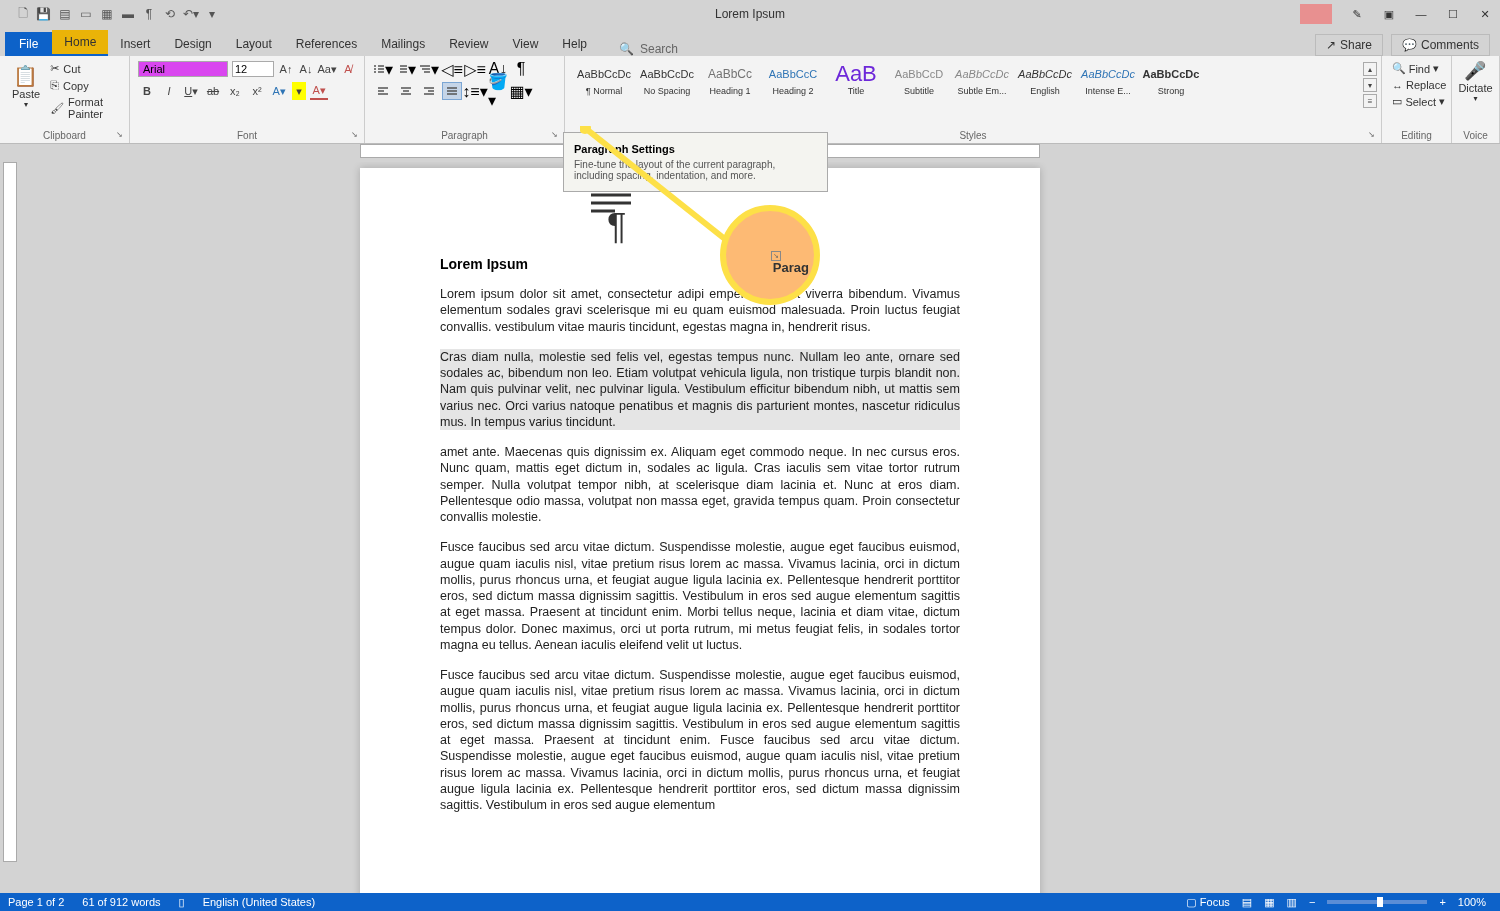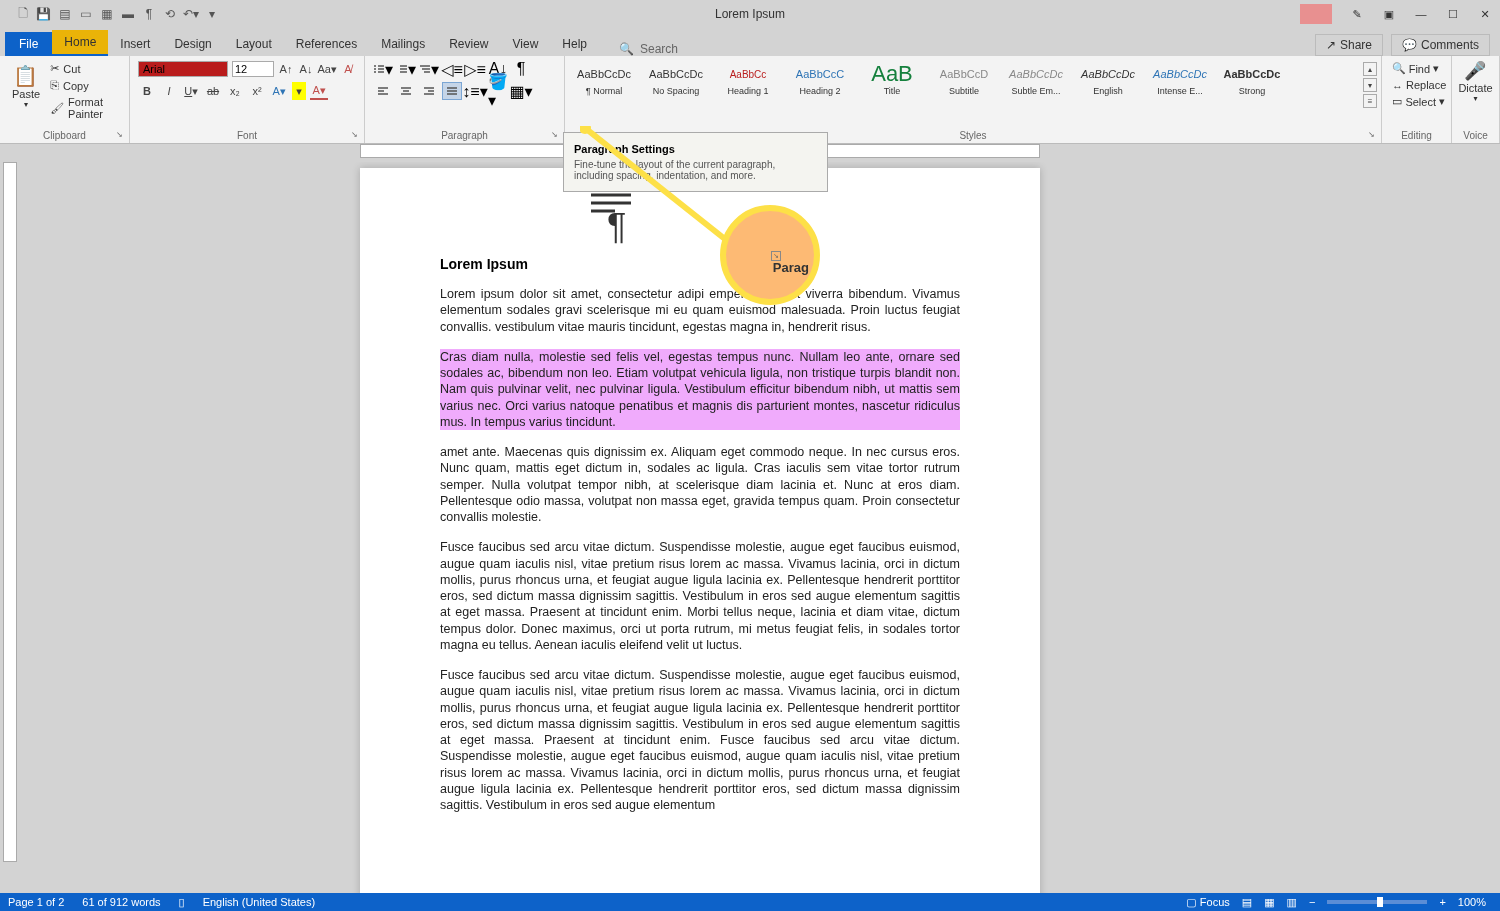--- a/index.html
+++ b/index.html
@@ -21,44 +21,44 @@
 .comments-btn{border:1px solid #bbb;padding:3px 10px;font-size:12px;color:#333;cursor:pointer;display:flex;align-items:center;gap:4px}
 .ribbon{height:88px;background:#f3f3f3;display:flex;border-bottom:1px solid #bbb}
 .rgroup{border-right:1px solid #ccc;display:flex;flex-direction:column;position:relative;padding:4px 8px}
 .rgroup-label{font-size:10px;color:#666;text-align:center;position:absolute;bottom:2px;left:0;right:0}
 .rgroup-launcher{position:absolute;bottom:3px;right:3px;width:10px;height:10px;font-size:8px;color:#666;cursor:pointer}
 .clipboard-grp{width:130px}
 .paste-btn{display:flex;flex-direction:column;align-items:center;font-size:11px;color:#333;cursor:pointer;padding:4px}
 .clip-row{font-size:11px;color:#333;display:flex;align-items:center;gap:4px;cursor:pointer;padding:2px}
 .font-grp{width:235px}
 .font-row{display:flex;gap:4px;align-items:center;margin-bottom:4px}
-.font-select{border:1px solid #aaa;font-size:11px;padding:1px 4px;width:90px;background:#b91c1c}
+.font-select{border:1px solid #aaa;font-size:11px;padding:1px 4px;width:90px;background:#d946ef}
 .size-select{border:1px solid #aaa;font-size:11px;padding:1px 2px;width:42px;background:#fff}
 .ribbon-btn{width:18px;height:18px;display:flex;align-items:center;justify-content:center;font-size:11px;cursor:pointer;color:#444}
 .para-grp{width:200px}
 .para-row{display:flex;gap:3px;align-items:center;margin-bottom:4px}
 .para-btn{width:20px;height:18px;display:flex;align-items:center;justify-content:center;cursor:pointer}
 .para-btn.active{background:#c5d5e8;border:1px solid #7ba6d4}
 .styles-grp{flex:1;min-width:620px}
-.styles-row{display:flex;gap:10px;overflow:hidden}
+.styles-row{display:flex;gap:1px;overflow:hidden}
 .style-item{width:62px;text-align:center;cursor:pointer;padding:2px}
 .style-preview{font-size:11px;color:#333;height:24px;display:flex;align-items:center;justify-content:center}
 .style-name{font-size:9px;color:#333}
 .editing-grp{width:70px}
 .edit-row{font-size:11px;color:#333;padding:2px;cursor:pointer;display:flex;align-items:center;gap:3px}
 .voice-grp{width:48px}
 .dictate-btn{display:flex;flex-direction:column;align-items:center;font-size:11px;color:#333;cursor:pointer}
 .ruler-area{height:18px;background:#d3d3d3;position:relative}
 .hruler{position:absolute;left:360px;width:680px;height:14px;background:#fff;border:1px solid #aaa;font-size:7px}
 .doc-area{position:absolute;top:162px;bottom:18px;left:0;right:0;background:#d3d3d3;overflow:auto}
 .vruler{position:absolute;left:3px;top:0;width:14px;height:700px;background:#fff;border:1px solid #aaa}
 .page{position:absolute;left:360px;top:6px;width:680px;background:#fff;box-shadow:0 0 8px rgba(0,0,0,0.2);padding:88px 80px;min-height:800px}
 .doc-title{font-weight:bold;font-size:14px;margin-bottom:14px}
 .para{font-size:12.5px;color:#222;text-align:justify;margin-bottom:14px;line-height:1.3}
-.para.selected{background:#f0abfc}
+.para.selected{background:#e5e5e5}
 .tooltip{position:absolute;left:563px;top:132px;width:265px;background:#f4f4f0;border:1px solid #aaa;padding:10px;z-index:50;font-size:11px}
 .tooltip-title{font-weight:bold;margin-bottom:4px}
 .tooltip-body{display:flex;gap:10px}
 .tooltip-icon{width:70px;height:80px;display:flex;align-items:center;justify-content:center;font-size:40px;color:#333}
 .tooltip-desc{font-size:10px;color:#555;flex:1}
 .highlight-circle{position:absolute;left:720px;top:205px;width:100px;height:100px;border:6px solid #fde047;border-radius:50%;z-index:60;background:#fdba74;display:flex;align-items:center;justify-content:center;overflow:hidden}
 .highlight-inner{font-size:13px;color:#333;font-weight:bold;position:absolute;right:5px;bottom:24px}
 .highlight-launcher{position:absolute;width:10px;height:10px;border:1px solid #888;left:45px;top:40px;font-size:7px;display:flex;align-items:center;justify-content:center;color:#666}
 .arrow-line{position:absolute;left:580px;top:126px;width:175px;height:140px;z-index:55;pointer-events:none}
 .statusbar{position:absolute;bottom:0;left:0;right:0;height:18px;background:#0d62c9;color:#fff;display:flex;align-items:center;font-size:11px;padding:0 8px}
@@ -232,29 +232,29 @@
     <div class="styles-row" id="styles-row">
         <div class="style-item">
           <div class="style-preview" style="color: rgb(51, 51, 51);">AaBbCcDc</div>
           <div class="style-name">¶ Normal</div>
         </div>
         <div class="style-item">
           <div class="style-preview" style="color: rgb(51, 51, 51);">AaBbCcDc</div>
           <div class="style-name">No Spacing</div>
         </div>
         <div class="style-item">
-          <div class="style-preview" style="color: #b91c1c; font-size: 10px;">AaBbCc</div>
+          <div class="style-preview" style="color: #737373; font-size: 12px;">AaBbCc</div>
           <div class="style-name">Heading 1</div>
         </div>
         <div class="style-item">
           <div class="style-preview" style="color: rgb(46, 116, 181);">AaBbCcC</div>
           <div class="style-name">Heading 2</div>
         </div>
         <div class="style-item">
-          <div class="style-preview" style="color: #15803d; font-size: 22px;">AaB</div>
+          <div class="style-preview" style="color: #6d28d9; font-size: 22px;">AaB</div>
           <div class="style-name">Title</div>
         </div>
         <div class="style-item">
           <div class="style-preview" style="color: rgb(136, 136, 136);">AaBbCcD</div>
           <div class="style-name">Subtitle</div>
         </div>
         <div class="style-item">
           <div class="style-preview" style="color: rgb(136, 136, 136); font-style: italic;">AaBbCcDc</div>
           <div class="style-name">Subtle Em...</div>
         </div>

